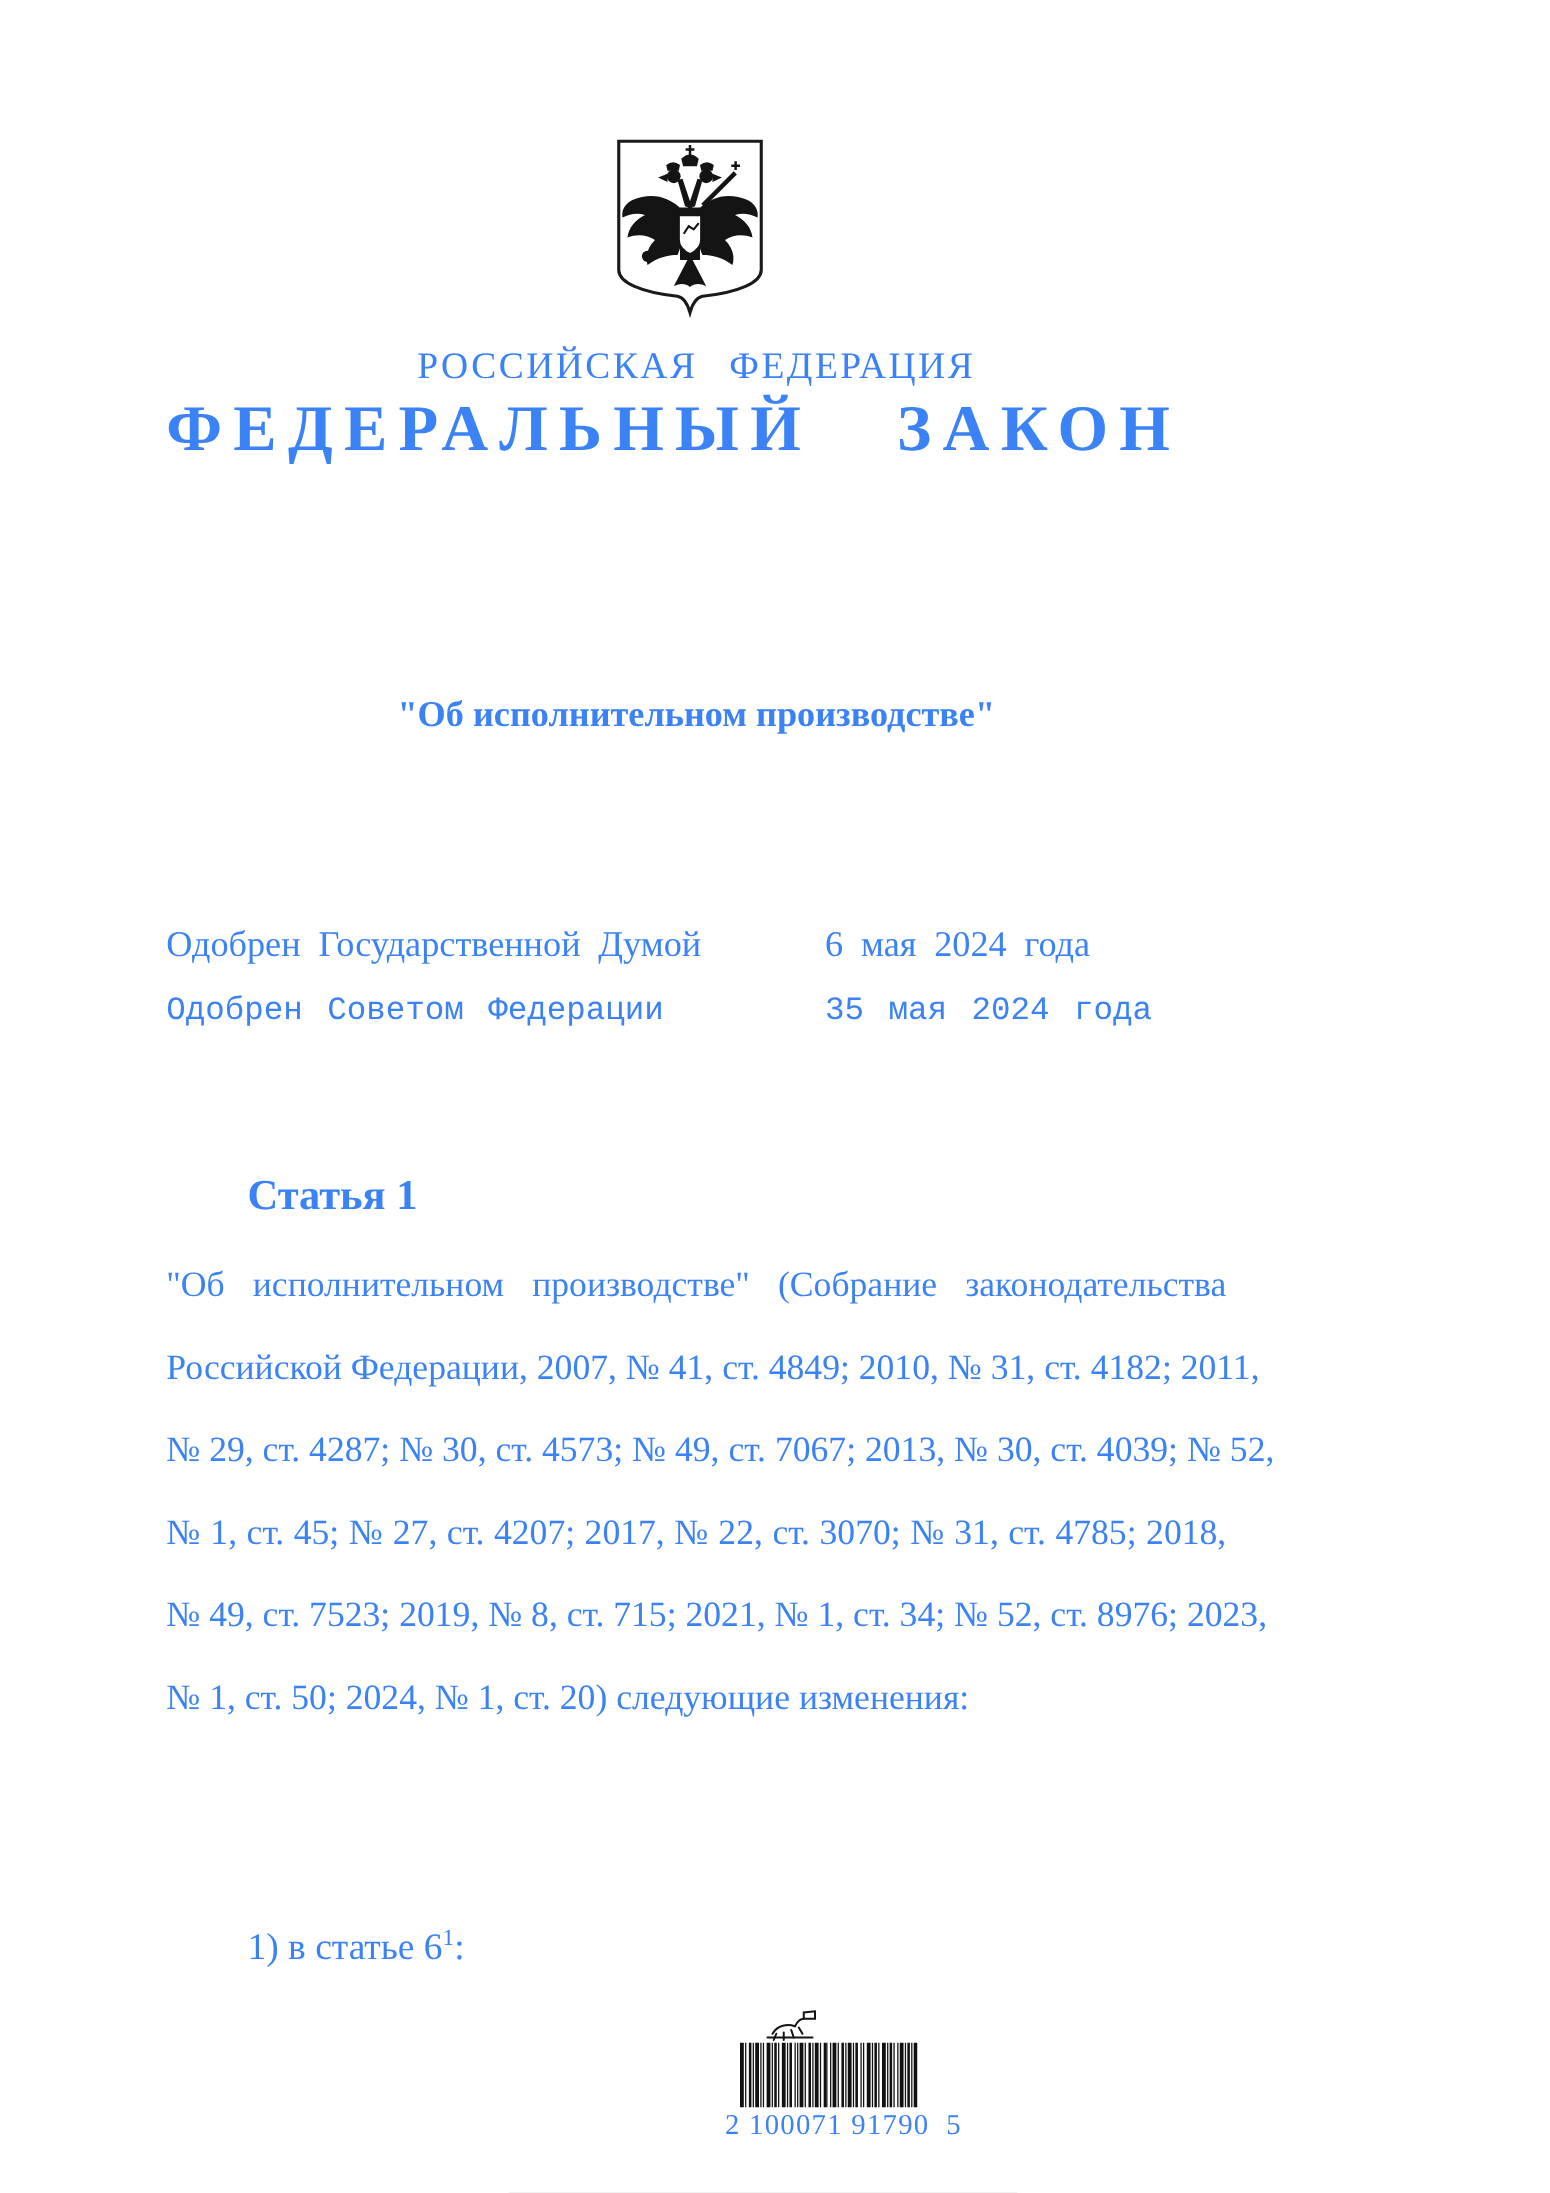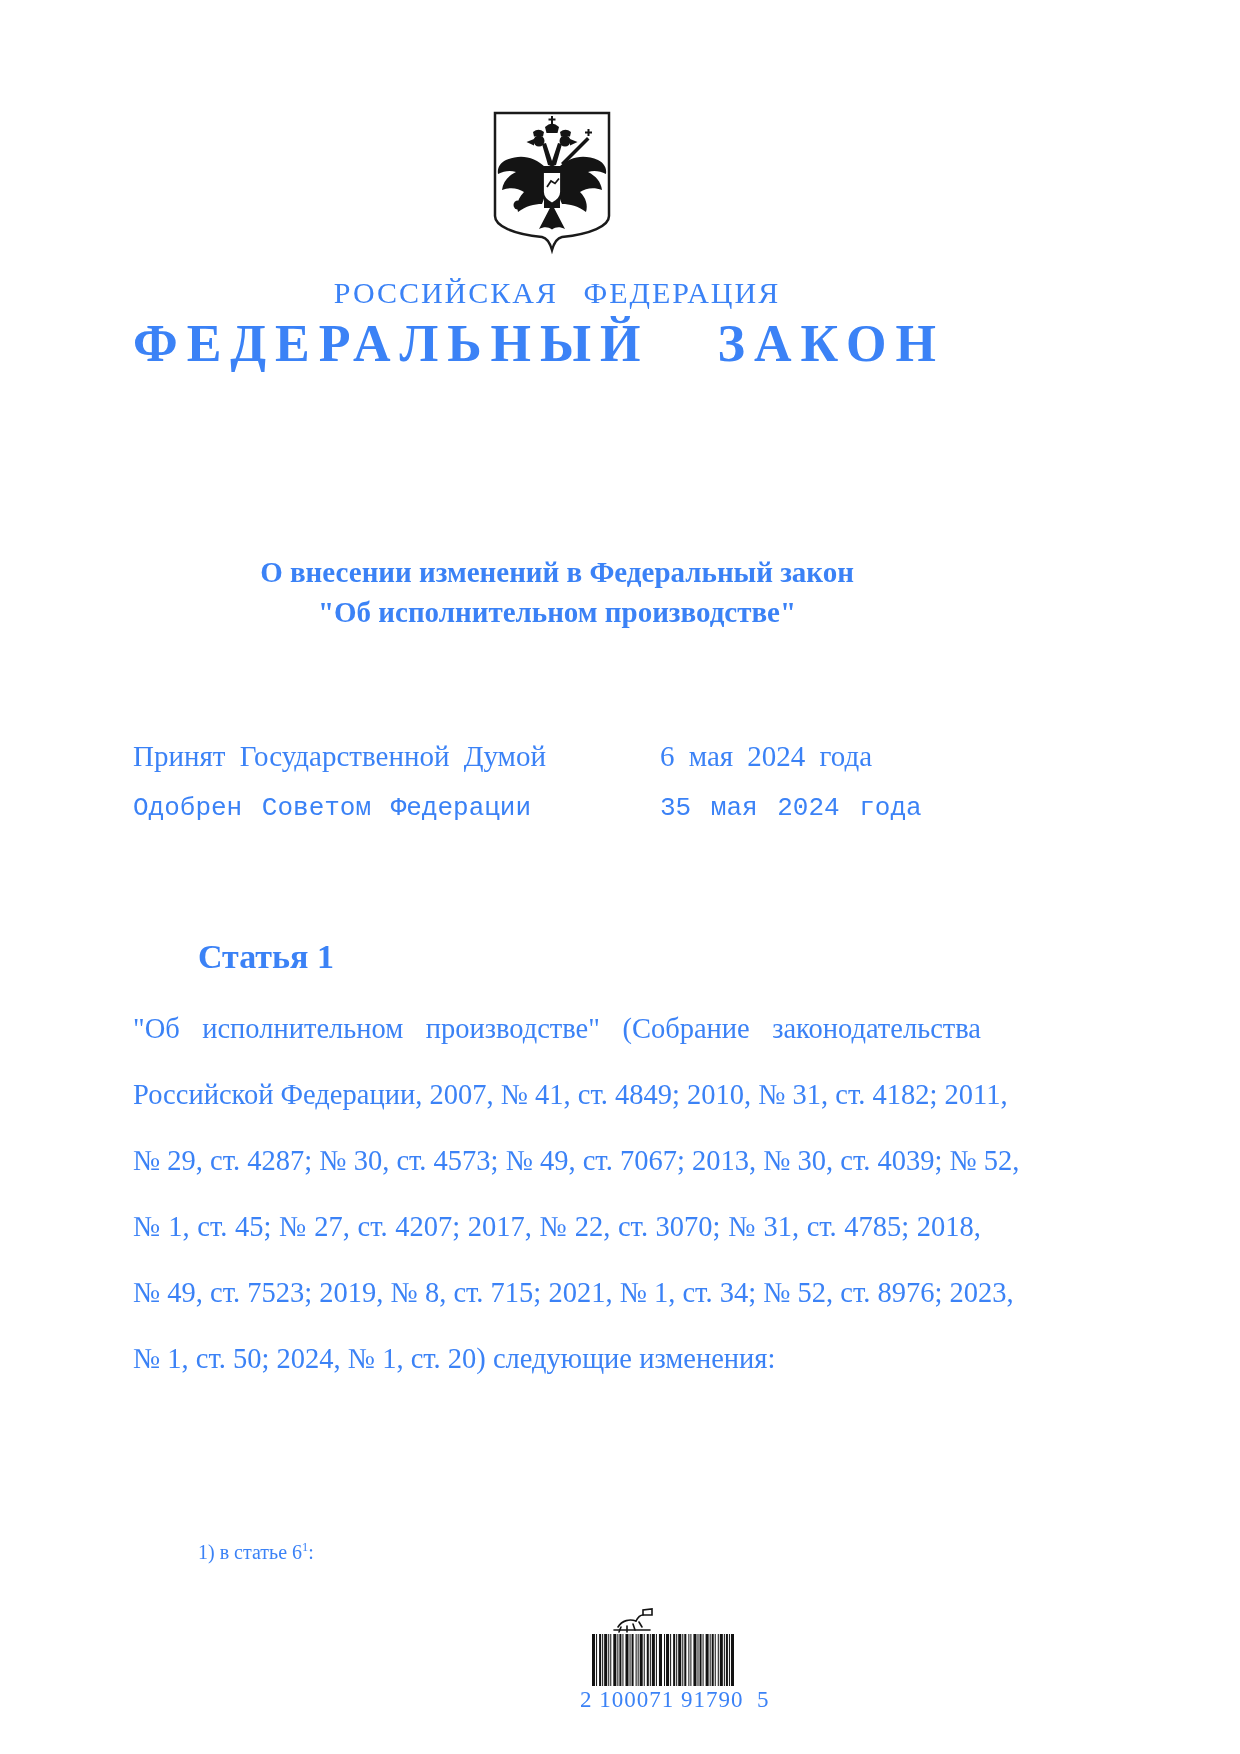--- a/index.html
+++ b/index.html
@@ -33,21 +33,21 @@
   .adoption .row1 { font-size:29px; word-spacing:7px; }
   .adoption .row2 { font-family:"Liberation Mono", monospace; font-size:26px; word-spacing:4px; }
   .adoption .date { position:absolute; left:527px; top:0; }
 
   
   .article-heading { position:absolute; left:198px; top:938px; font-size:34px; font-weight:bold; }
   .body-text { position:absolute; left:133px; top:996px; width:848px; font-size:28.5px; }
   .jline { height:66px; line-height:66px; text-align:justify; text-align-last:justify; white-space:nowrap; }
   .jline.first { padding-left:60px; width:788px; }
   .jline.last { text-align-last:left; }
-  .item-line { position:absolute; left:198px; top:1540px; font-size:20px; }
+  .item-line { position:absolute; left:198px; top:1540px; font-size:30px; }
   .item-line sup { font-size:0.62em; }
 
   
   .barcode-block { position:absolute; left:580px; top:1606px; width:200px; }
   .stamp { margin-left:30px; width:46px; height:28px; display:block; }
   .barcode { display:block; margin-left:12px; width:142px; height:52px; }
   .barcode-number { margin-top:1px; font-size:23px; letter-spacing:1px; white-space:pre; }
 </style>
 </head>
 <body>
@@ -85,27 +85,26 @@
 
       <path d="M53,62 h18 v20 c0,6.5 -5,9.5 -9,11.5 c-4,-2 -9,-5 -9,-11.5 z" fill="#ffffff" stroke="#141414" stroke-width="1.8"></path>
       <path d="M57,77 l4,-6 l4,2.5 l4,-5" fill="none" stroke="#141414" stroke-width="1.7"></path>
     </svg>
   </div>
 
   <div class="country">РОССИЙСКАЯ ФЕДЕРАЦИЯ</div>
   <div class="doctype">ФЕДЕРАЛЬНЫЙ ЗАКОН</div>
 
   <div class="law-title">
-    <div>О внесении изменений в Федеральный закон</div>
     <div>"Об исполнительном производстве"</div>
   </div>
 
   <div class="adoption">
     <div class="row row1">
-      <span class="label">Принят Государственной Думой</span>
+      <span class="label">Одобрен Государственной Думой</span>
       <span class="date">6 мая 2024 года</span>
     </div>
     <div class="row row2">
       <span class="label">Одобрен Советом Федерации</span>
       <span class="date">35 мая 2024 года</span>
     </div>
   </div>
 
   <div class="article-heading">Статья 1</div>
 

